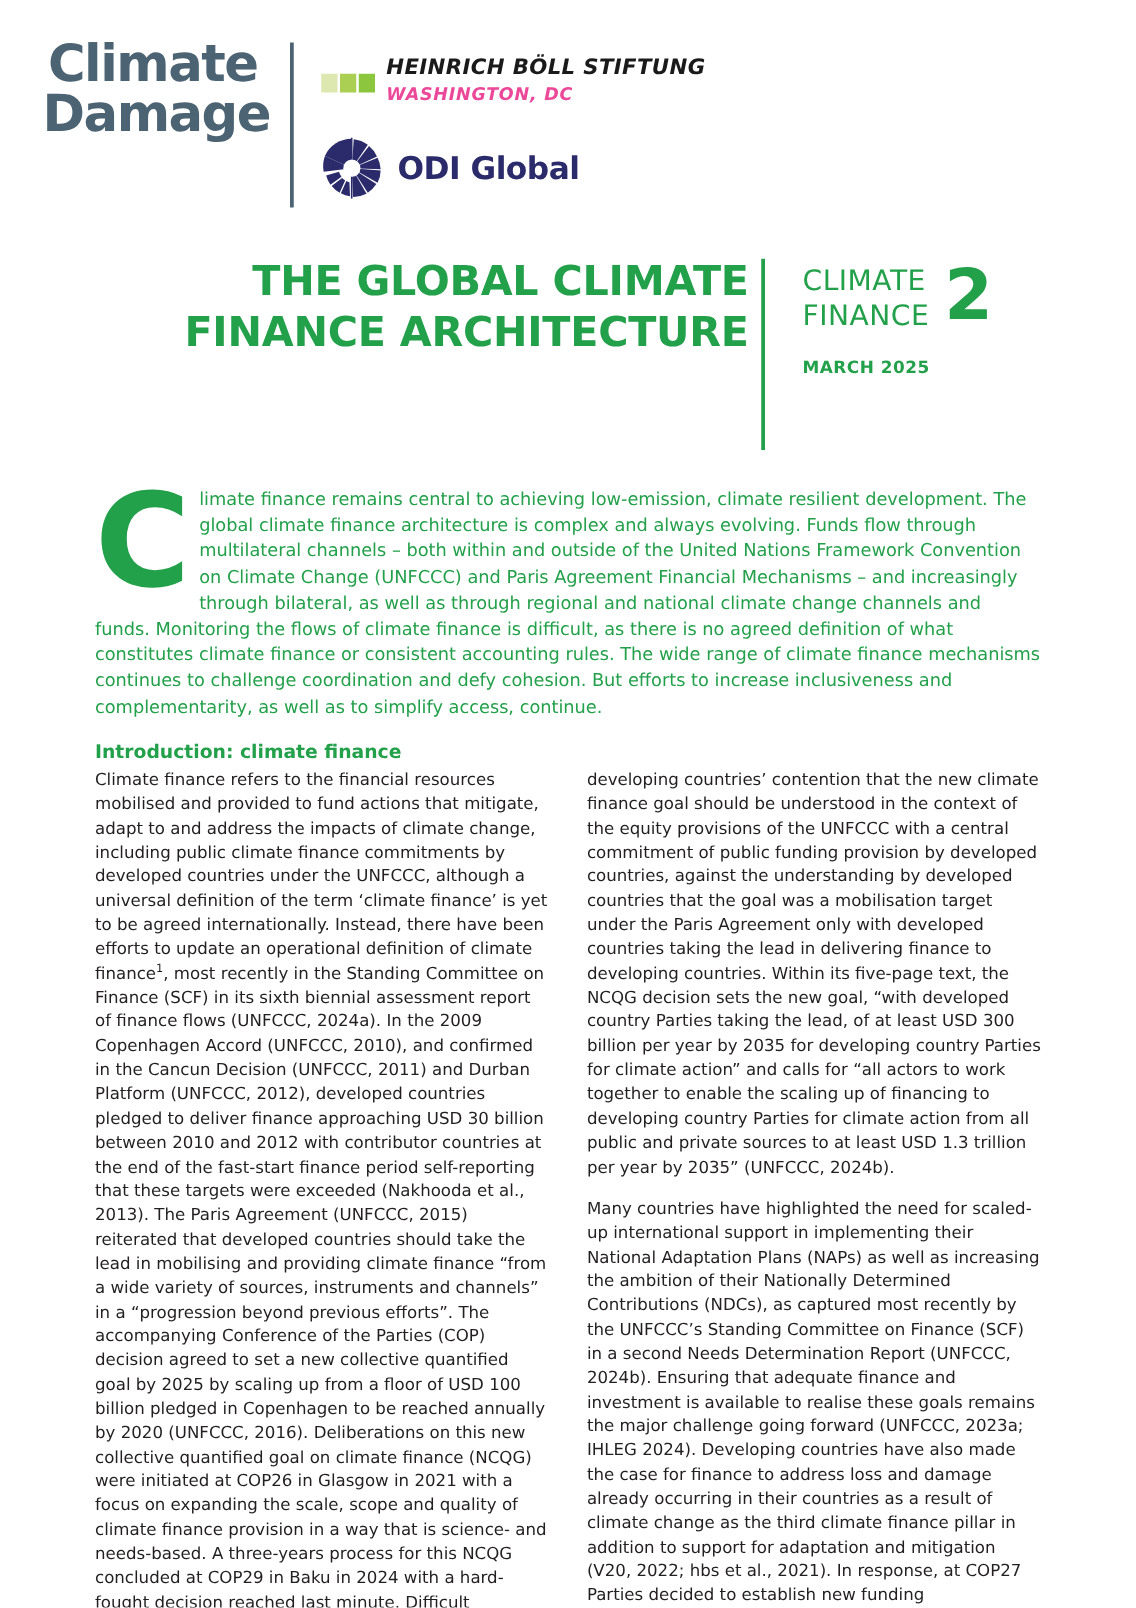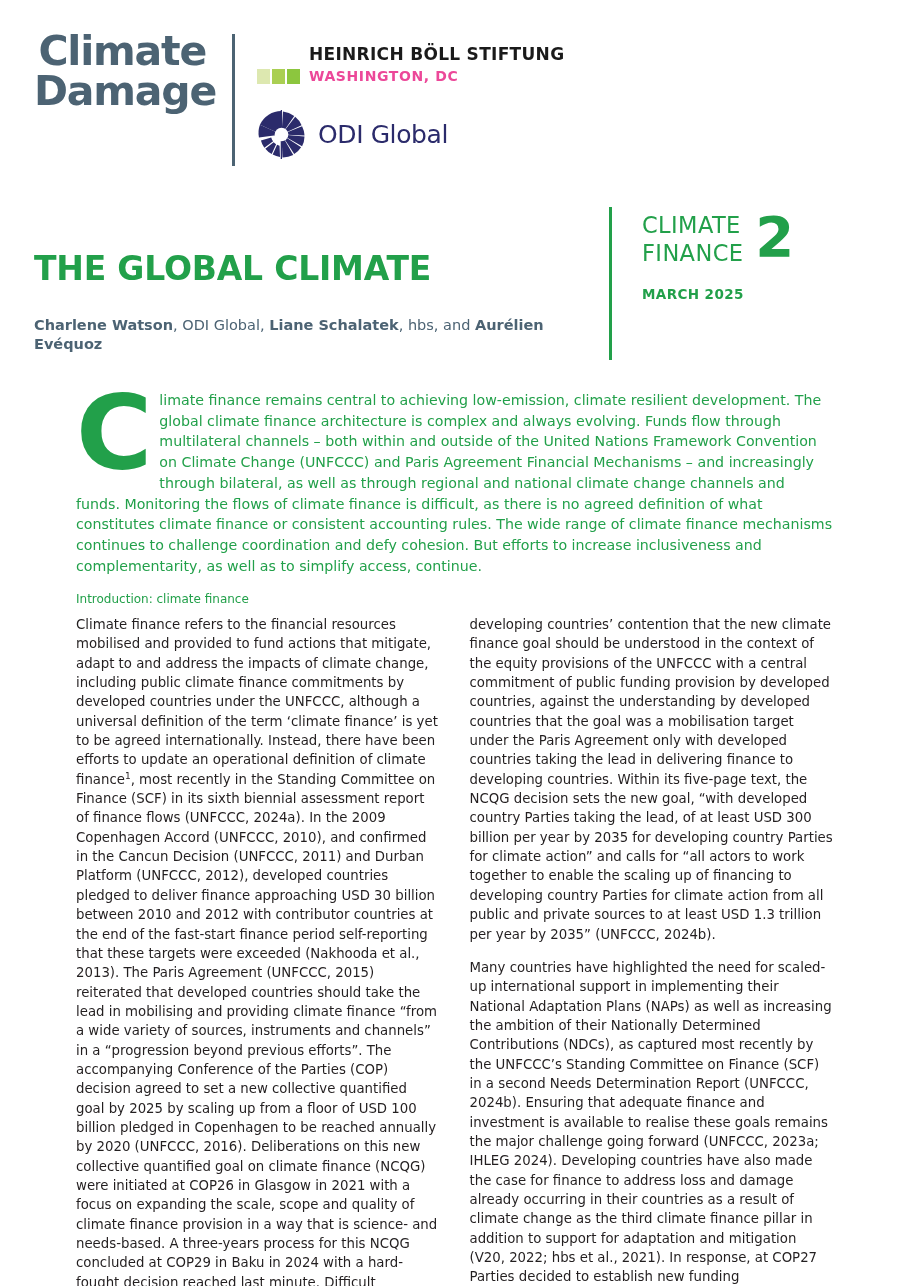--- a/index.html
+++ b/index.html
@@ -45,21 +45,21 @@
     align-self: stretch;
     margin: 6px 0 12px 26px;
   }
 
   .partner-logos {
     margin-left: 22px;
     padding-top: 18px;
   }
 
   
-  .hbs-logo { display: flex; align-items: flex-end; }
+  .hbs-logo { display: flex; align-items: center; font-style: italic; }
   .hbs-squares { display: flex; gap: 2px; margin-top: 4px; margin-right: 9px; }
   .hbs-squares span { display: block; width: 13px; height: 15px; }
   .hbs-sq-1 { background: #dde8b0; }
   .hbs-sq-2 { background: #aacf53; }
   .hbs-sq-3 { background: #8cc63e; }
   .hbs-text-main {
     font-family: "DejaVu Sans", sans-serif;
     font-weight: bold;
     font-size: 17px;
     letter-spacing: 0.3px;
@@ -79,42 +79,41 @@
 
   
   .odi-logo {
     display: flex;
     align-items: center;
     margin-top: 26px;
   }
   .odi-mark { width: 49px; height: 49px; flex: none; }
   .odi-text {
     font-family: "DejaVu Sans", sans-serif;
-    font-weight: normal;
+    font-weight: bold;
     font-size: 25px;
     letter-spacing: -0.4px;
     color: #2b2b6b;
     margin-left: 12px;
   }
 
   
   .title-block {
     position: absolute;
     left: 34px;
     top: 205px;
     width: 840px;
     height: 160px;
     display: flex;
   }
   .title-left {
     width: 575px;
-    text-align: left;
-    padding-right: 40px;
+    text-align: right;
+    padding-right: 10px;
     box-sizing: border-box;
-    margin-top: 44px;
   }
   .doc-title {
     font-family: "DejaVu Sans", sans-serif;
     font-weight: bold;
     font-size: 33px;
     line-height: 1.24;
     letter-spacing: -0.2px;
     color: #22a04a;
     text-transform: uppercase;
     margin: 0;
@@ -189,22 +188,22 @@
     color: #22a04a;
     margin: 3px 7px 0 0;
   }
 
   
   .section-heading {
     position: absolute;
     left: 76px;
     top: 592px;
     font-family: "DejaVu Sans", sans-serif;
-    font-weight: normal;
-    font-size: 12px;
+    font-weight: bold;
+    font-size: 15px;
     color: #22a04a;
   }
   .columns {
     position: absolute;
     left: 76px;
     top: 615px;
     width: 757px;
     display: flex;
     gap: 30px;
   }
@@ -268,22 +267,22 @@
       <div class="odi-text">ODI Global</div>
     </div>
 
   </div>
 </div>
 
 <div class="title-block">
   <div class="title-left">
     <h1 class="doc-title">
       <div>THE GLOBAL CLIMATE</div>
+      <div>FINANCE ARCHITECTURE</div>
     </h1>
-    <div class="byline"><b>Charlene Watson</b><span>, ODI Global, </span><b>Liane Schalatek</b><span>, hbs, and </span><b>Aurélien Evéquoz</b></div>
   </div>
 
   <div class="title-rule"></div>
 
   <div class="title-right">
     <div class="series-row">
       <div class="series-words">
         <div>CLIMATE</div>
         <div>FINANCE</div>
       </div>

